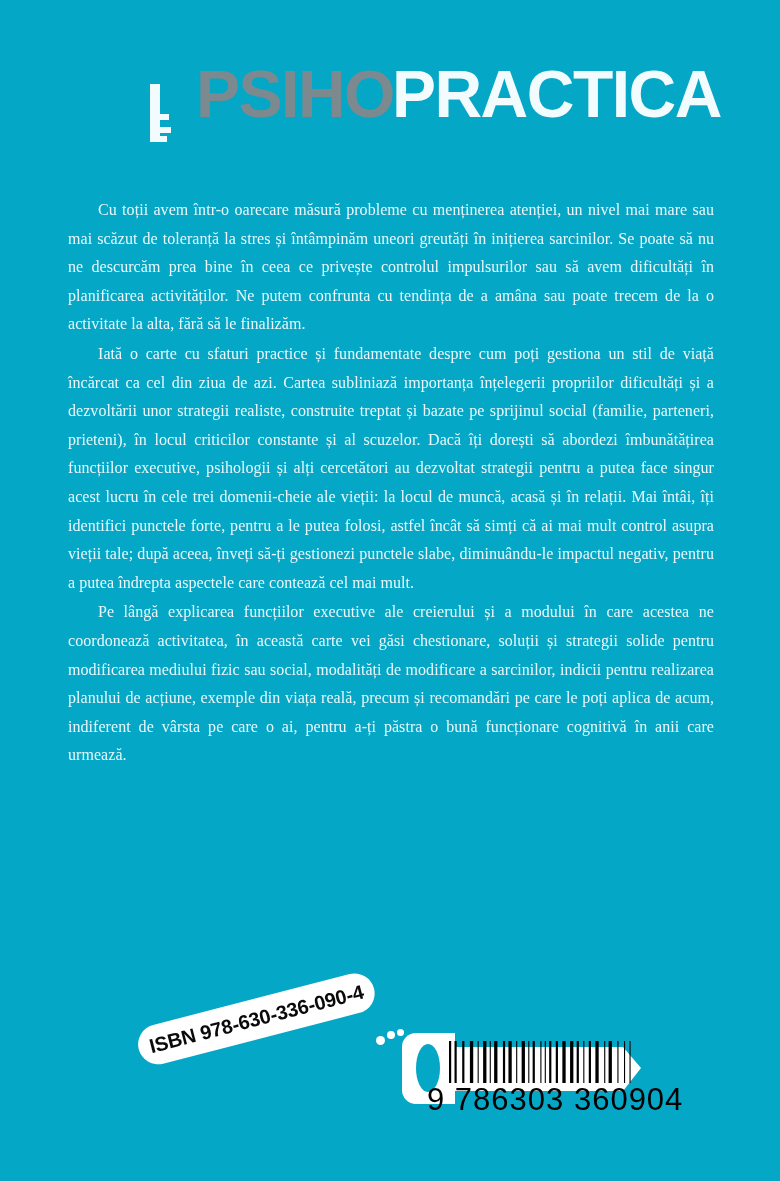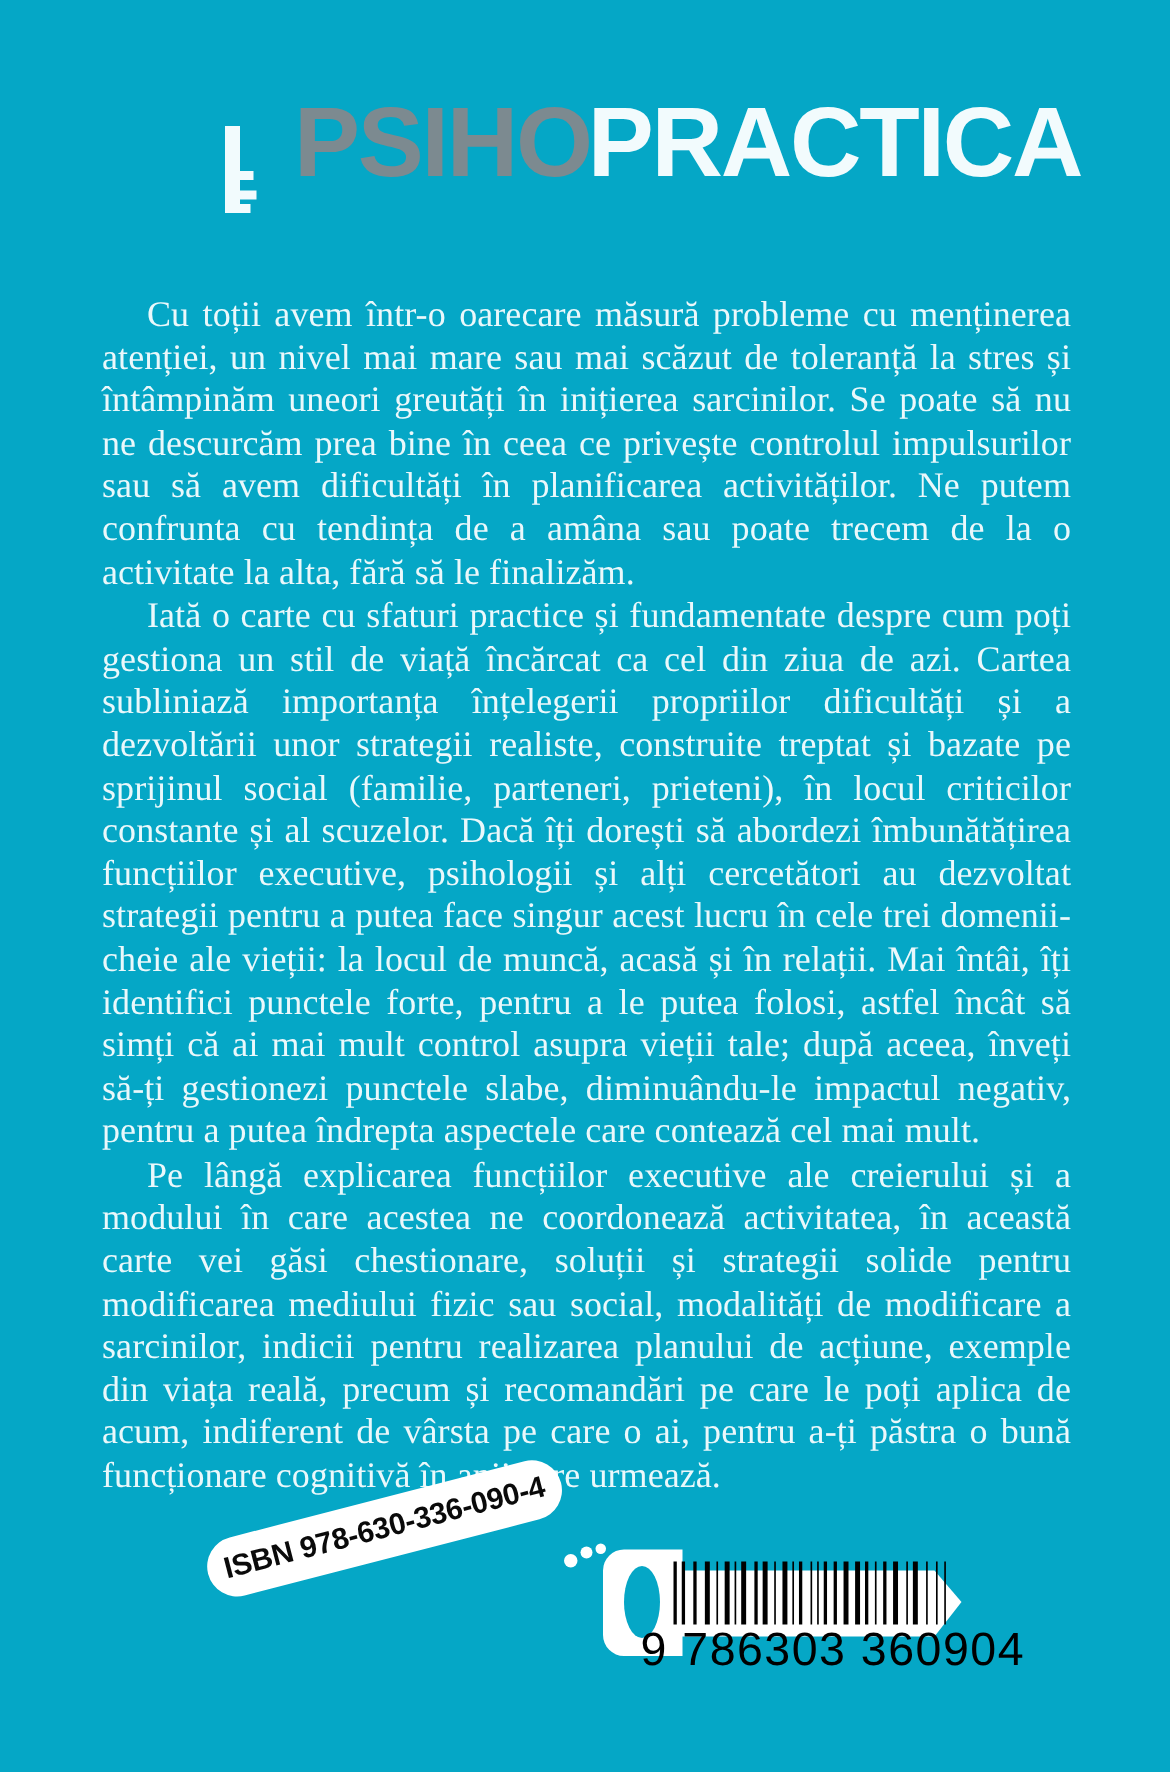--- a/index.html
+++ b/index.html
@@ -60,21 +60,21 @@
     pointer-events: none;
   }
 
   
   .copy {
     position: absolute;
     left: 68px;
     top: 196px;
     width: 646px;
     color: #EAF8FB;
-    font-size: 24px;
+    font-size: 16px;
     line-height: 28.6px;
     text-align: justify;
     text-justify: inter-word;
     letter-spacing: 0.05px;
   }
   .copy p {
     margin: 0 0 1px 0;
     text-indent: 30px;
   }
   .copy p:last-child { margin-bottom: 0; }

